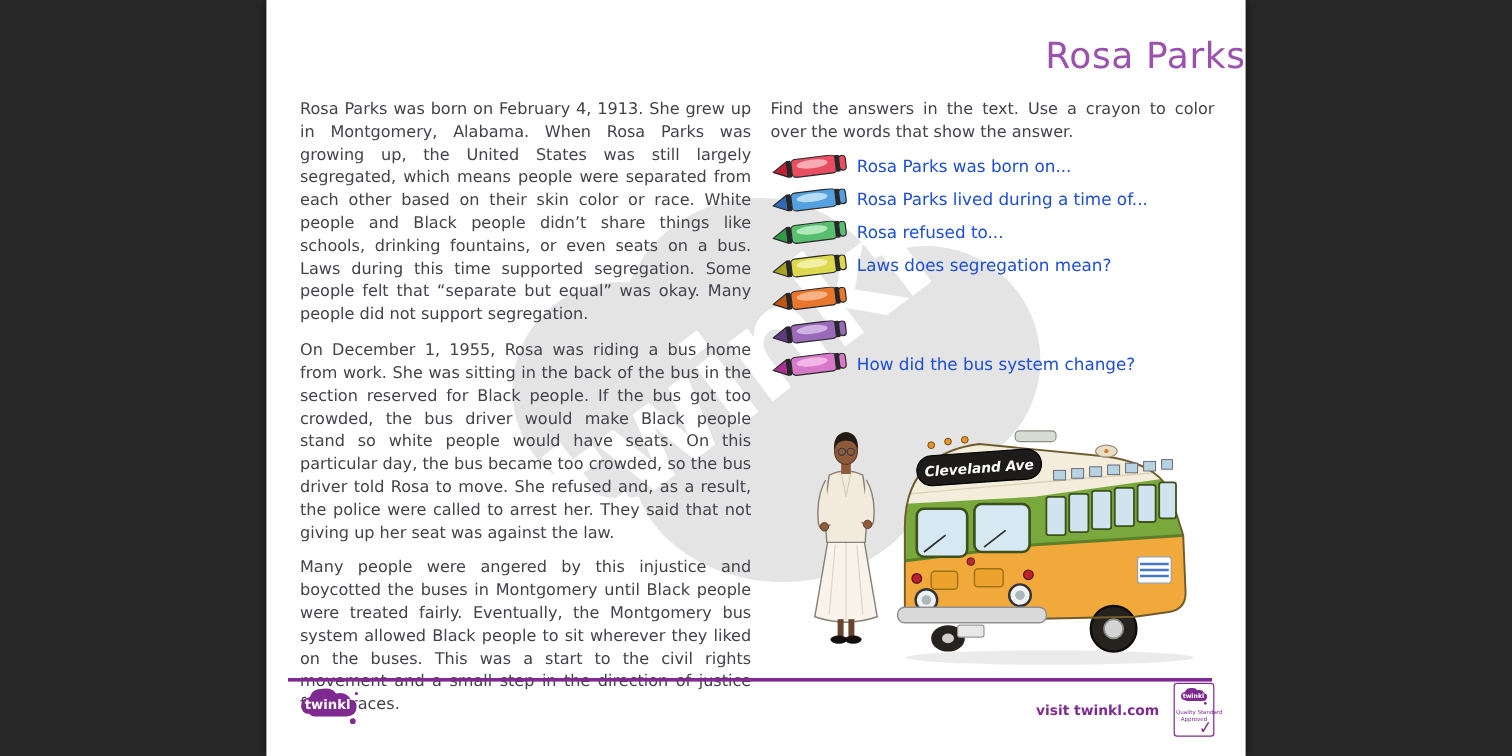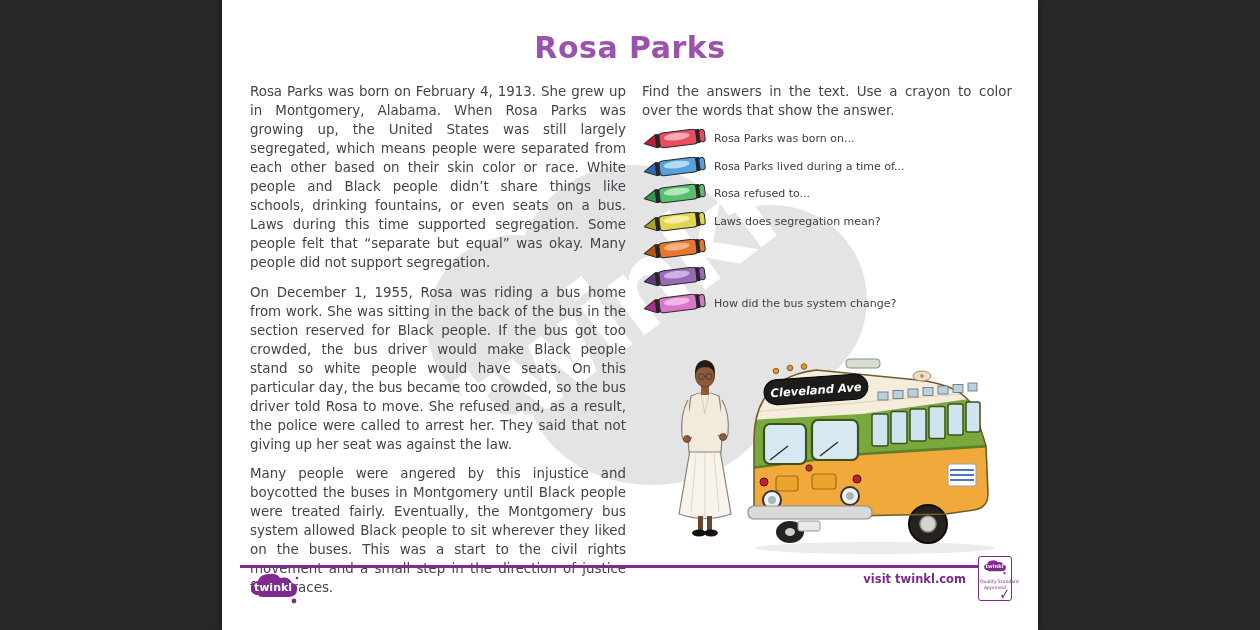--- a/index.html
+++ b/index.html
@@ -11,22 +11,22 @@
     overflow:hidden;
   }
   .page {
     position:absolute; left:222px; top:0;
     width:816px; height:630px;
     background:#ffffff;
     box-shadow:0 0 8px rgba(0,0,0,.5);
   }
   .page-title {
     position:absolute; top:30px; left:0; right:0;
-    text-align:center;
-    font-size:30px; font-weight:bold;
+    text-align:right;
+    font-size:30px; font-weight:normal;
     color:#9b51ae; letter-spacing:.5px;
     z-index:2;
   }
   
   .watermark { position:absolute; left:205px; top:165px; width:460px; height:320px; z-index:0; }
   .wm-blob { position:absolute; background:#e4e4e4; border-radius:50%; }
   .wm-b1 { left:0px;   top:70px;  width:180px; height:180px; }
   .wm-b2 { left:90px;  top:0px;   width:230px; height:220px; }
   .wm-b3 { left:250px; top:40px;  width:190px; height:190px; }
   .wm-b4 { left:100px; top:120px; width:250px; height:200px; }
@@ -45,35 +45,35 @@
   .col-left  { width:376px; flex:none; }
   .col-right { flex:1; }
   .body-text {
     font-size:13.4px; line-height:19px;
     color:#45424b; text-align:justify;
   }
   .col-left p { margin-bottom:10.5px; }
   .questions { list-style:none; margin-top:9px; display:flex; flex-direction:column; gap:7.5px; }
   .q-row { display:flex; align-items:center; gap:8px; }
   .crayon { flex:none; }
-  .q-label { font-size:11px; line-height:18px; color:#404040; }
+  .q-label { font-size:14px; line-height:18px; color:#1d4ed8; }
   
   .illustration {
     position:absolute; left:452px; top:344px;
     width:324px; height:214px; z-index:1;
   }
   svg text { font-family:"DejaVu Sans", sans-serif; }
   
   .footer-line {
     position:absolute; left:18px; right:28px; top:565px;
     height:2.5px; background:#7f2a91; z-index:2;
   }
   .footer-logo { position:absolute; left:26px; top:571px; z-index:2; }
   .footer-right {
-    position:absolute; right:26px; top:556px; z-index:2;
+    position:absolute; right:26px; top:569px; z-index:2;
     display:flex; align-items:center; gap:12px;
   }
   .visit-link {
     font-size:11.5px; font-weight:bold; color:#7f2a91; text-decoration:none;
   }
   .badge {
     width:34px; background:#fff;
     border:1.5px solid #7f2a91; border-radius:3px;
     padding:2px 1px 10px; position:relative; text-align:center;
   }

